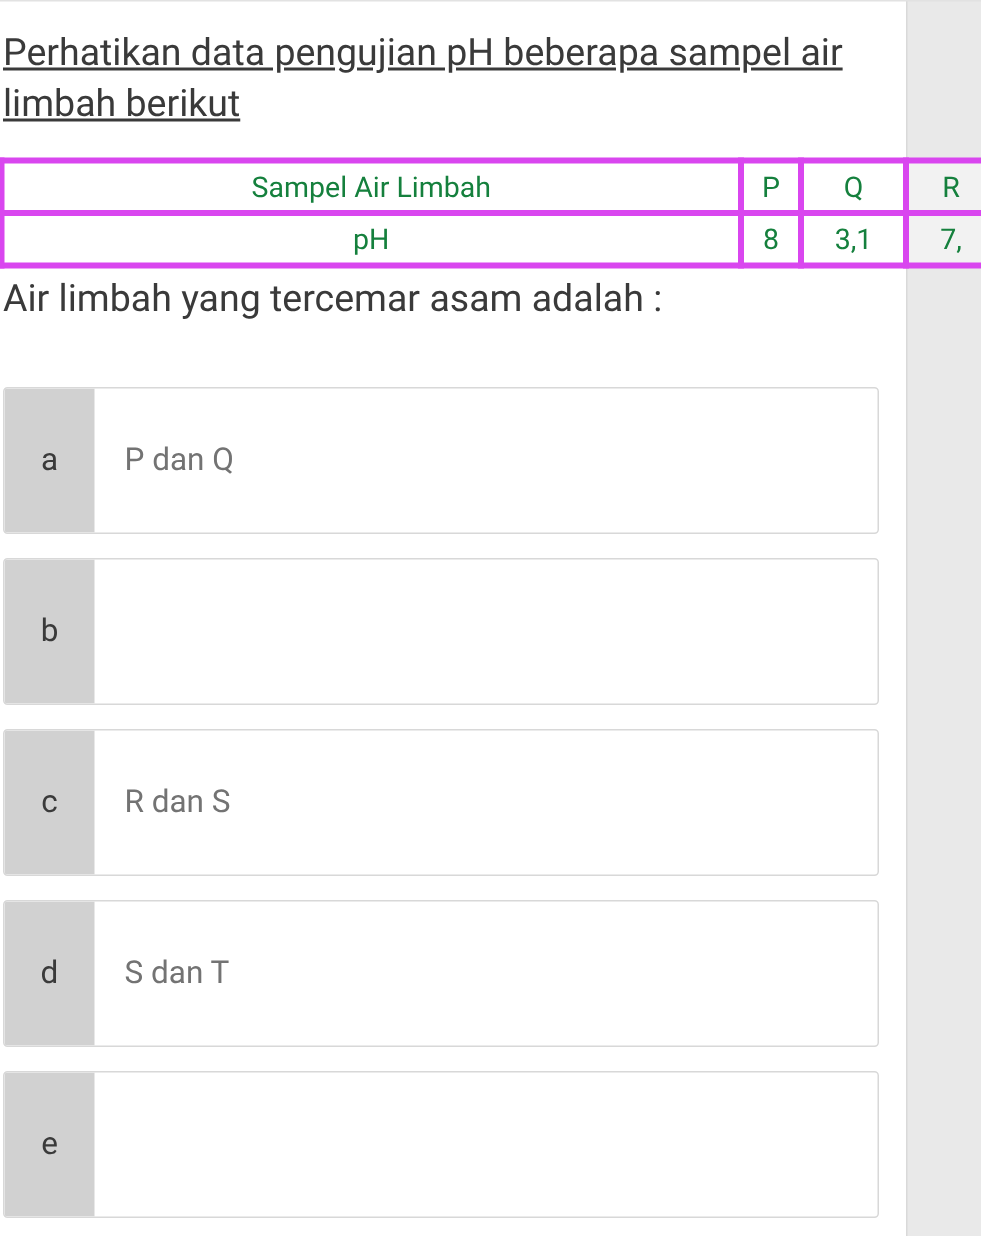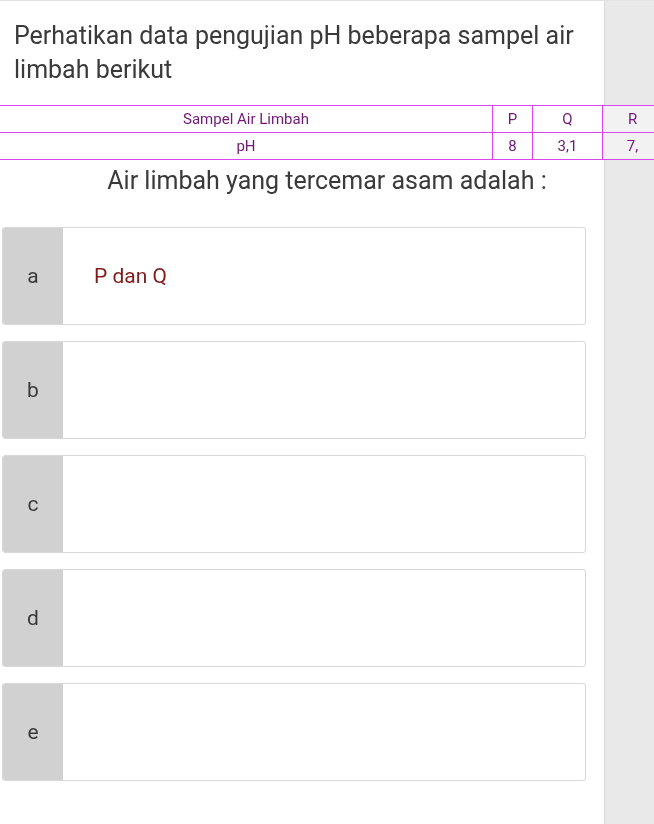--- a/index.html
+++ b/index.html
@@ -30,57 +30,57 @@
   }
   .top-border {
     height: 1px;
     background: #e2e2e2;
     margin: 0 0 18px 0;
   }
   .question-intro {
     font-size: 25px;
     color: #3a3a3a;
     line-height: 1.35;
-    padding: 0 12px 0 14px;
+    padding: 0 12px 0 2px;
     font-weight: 400;
     margin-bottom: 18px;
+    text-decoration: underline;
   }
   table.data-table {
     border-collapse: collapse;
     width: 654px;
     margin-left: -1px;
     table-layout: fixed;
   }
   table.data-table td {
-    border: 1px solid #d946ef;
+    border: 4px solid #d946ef;
     text-align: center;
-    font-size: 15px;
-    color: #701a75;
+    font-size: 19px;
+    color: #15803d;
     padding: 4px 6px;
     vertical-align: middle;
   }
   table.data-table td.row-label {
     width: 493px;
   }
   table.data-table td.col-p {
     width: 40px;
   }
   table.data-table td.col-q {
     width: 70px;
   }
   table.data-table td.col-r {
     width: 60px;
     background: #f2f2f2;
   }
   .question-sub {
     font-size: 25px;
     color: #3a3a3a;
     padding: 6px 2px 0 2px;
-    margin-bottom: 32px;
-    text-align: center;
+    margin-bottom: 44px;
   }
   .options {
     display: flex;
     flex-direction: column;
     gap: 16px;
     padding: 0 2px;
     margin-right: 66px;
   }
   .option {
     display: flex;
@@ -97,23 +97,23 @@
     background: #d1d1d1;
     display: flex;
     align-items: center;
     justify-content: center;
     font-size: 21px;
     color: #3a3a3a;
   }
   .option .text {
     display: flex;
     align-items: center;
-    padding-left: 31px;
+    padding-left: 20px;
     font-size: 21px;
-    color: #7f1d1d;
+    color: #737373;
   }
 </style>
 </head>
 <body>
 
 <div class="edge-shadow"></div>
 
 <div class="content">
   <div class="top-border"></div>
 
@@ -141,21 +141,23 @@
   <div class="options">
     <div class="option">
       <div class="letter">a</div>
       <div class="text">P dan Q</div>
     </div>
     <div class="option">
       <div class="letter">b</div>
     </div>
     <div class="option">
       <div class="letter">c</div>
+      <div class="text">R dan S</div>
     </div>
     <div class="option">
       <div class="letter">d</div>
+      <div class="text">S dan T</div>
     </div>
     <div class="option">
       <div class="letter">e</div>
     </div>
   </div>
 </div>
 
 </body></html>

